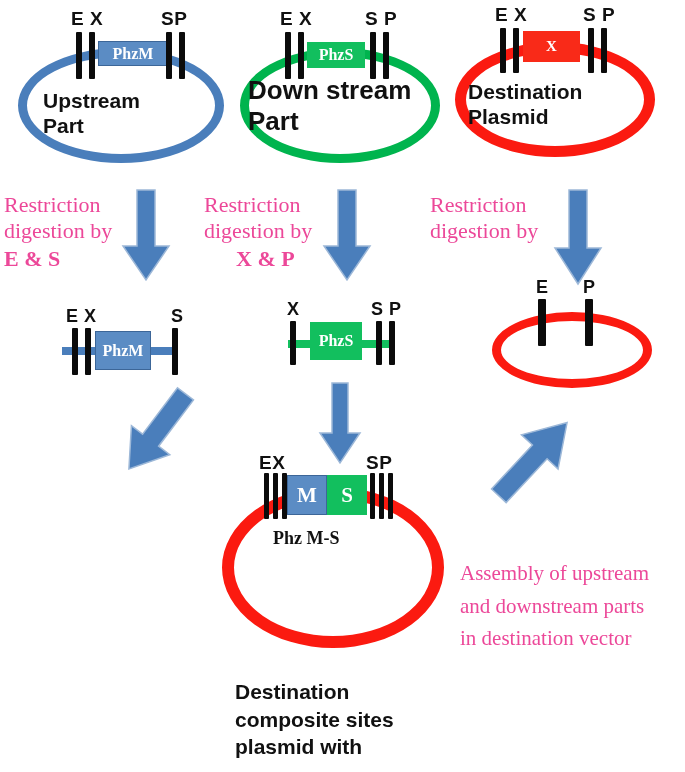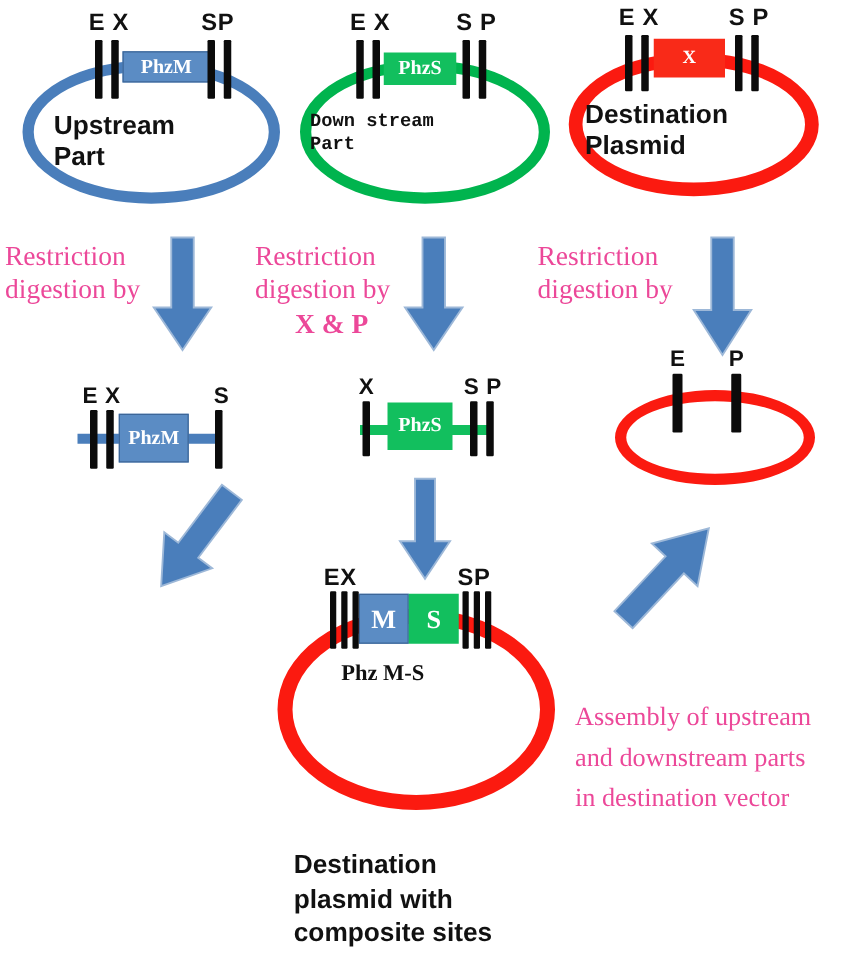--- a/index.html
+++ b/index.html
@@ -86,21 +86,21 @@
     <div class="bars" style="left:285px;top:32px;gap:7px;">
       <div class="bar" style="width:6px;height:47px;"></div>
       <div class="bar" style="width:6px;height:47px;"></div>
     </div>
     <div class="sitelbl" style="left:280px;top:8px;font-size:19px;">E X</div>
     <div class="bars" style="left:370px;top:32px;gap:7px;">
       <div class="bar" style="width:6px;height:47px;"></div>
       <div class="bar" style="width:6px;height:47px;"></div>
     </div>
     <div class="sitelbl" style="left:365px;top:8px;font-size:19px;">S P</div>
-    <div class="ringtitle" style="left:248px;top:89px;width:184px;font-size:15px;font-family:Liberation Mono, monospace;">
+    <div class="ringtitle" style="left:248px;top:75px;width:184px;font-size:26px;">
       <div>Down stream</div>
       <div>Part</div>
     </div>
   </div>
 
   <div>
     <div class="ring" style="left:455px;top:42px;width:200px;height:115px;border:11px solid #fb1a10;"></div>
     <div class="genebox red" style="left:523px;top:31px;width:57px;height:31px;font-size:15px;">
       <span>X</span>
     </div>
@@ -116,20 +116,21 @@
     <div class="sitelbl" style="left:583px;top:4px;font-size:19px;">S P</div>
     <div class="ringtitle" style="left:468px;top:80px;width:176px;font-size:21px;">
       <div>Destination</div>
       <div>Plasmid</div>
     </div>
   </div>
 
   <div class="serif" style="left:4px;top:192px;width:140px;font-size:22px;">
     <div>Restriction</div>
     <div>digestion by</div>
+    <div style="font-weight:700;margin-top:2px;">E &amp; S</div>
   </div>
 
   <svg class="arrowsvg" style="left:119px;top:190px;" width="54" height="92" viewBox="0 0 54 92">
     <polygon points="18,0 36,0 36,56 50,56 27,90 4,56 18,56" fill="#4a7ebb" stroke="#9db8d8" stroke-width="1.5"></polygon>
   </svg>
 
   <div class="serif" style="left:204px;top:192px;width:142px;font-size:22px;">
     <div>Restriction</div>
     <div>digestion by</div>
     <div style="font-weight:700;margin-top:2px;margin-left:32px;">X &amp; P</div>
@@ -229,22 +230,22 @@
       <div class="bar" style="width:5px;height:46px;"></div>
       <div class="bar" style="width:5px;height:46px;"></div>
     </div>
     <div class="sitelbl" style="left:366px;top:452px;font-size:19px;">SP</div>
 
     <div class="phzms" style="left:273px;top:528px;font-size:18px;">Phz M-S</div>
   </div>
 
   <div class="ringtitle" style="left:235px;top:678px;width:200px;font-size:21px;line-height:1.32;">
     <div>Destination</div>
+    <div>composite sites</div>
     <div>plasmid with</div>
-    <div>composite sites</div>
   </div>
 
 
   <div class="serif" style="left:460px;top:557px;width:230px;font-size:21px;line-height:1.55;">
     <div>Assembly  of upstream</div>
     <div>and  downstream  parts</div>
     <div>in  destination  vector</div>
   </div>
 
 </div>

